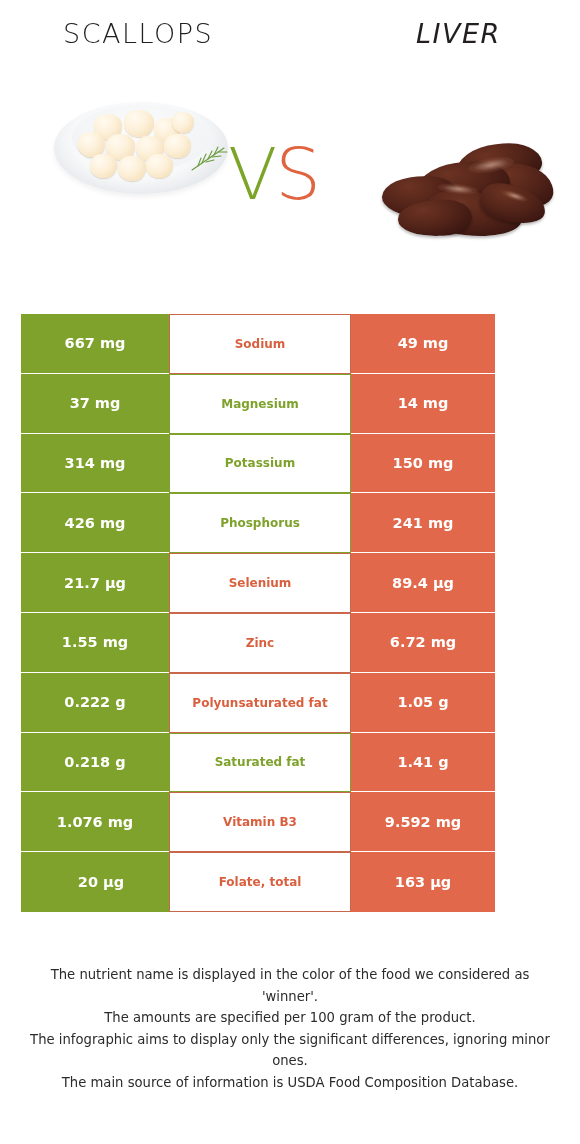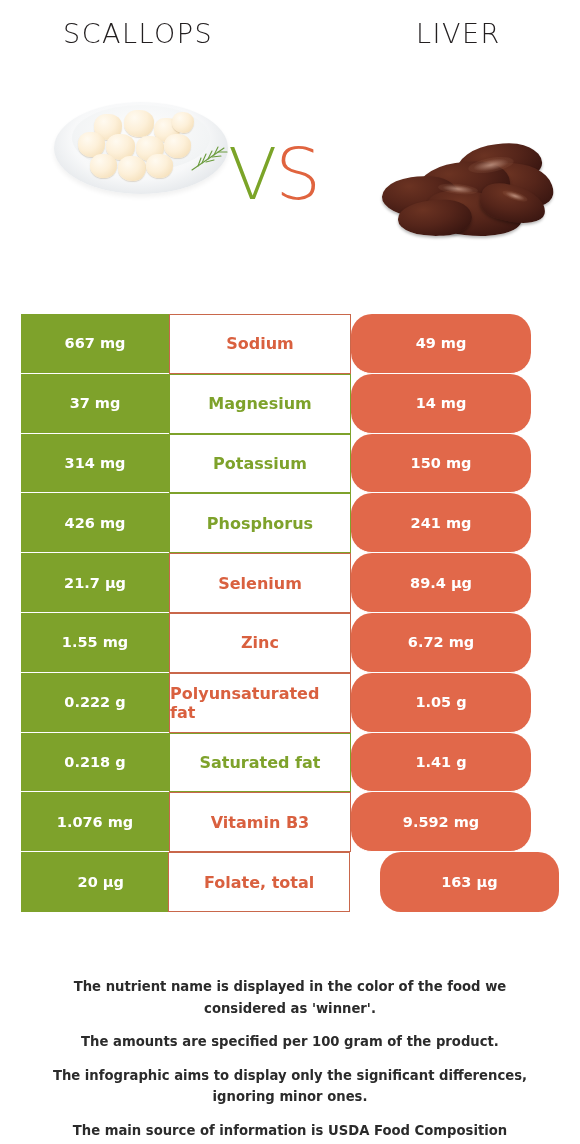--- a/index.html
+++ b/index.html
@@ -26,21 +26,21 @@
     position: absolute;
     top: 18px;
     font-family: "DejaVu Sans", sans-serif;
     font-weight: 300;
     font-size: 27px;
     letter-spacing: 1.5px;
     color: #231f20;
     white-space: nowrap;
   }
   .title-left  { left: 63px; }
-  .title-right { left: 416px; }
+  .title-right { left: 416px; font-style: italic; }
 
   .vs {
     position: absolute;
     left: 228px;
     top: 126px;
     font-family: "DejaVu Sans", sans-serif;
     font-weight: 300;
     font-size: 72px;
     line-height: 96px;
     letter-spacing: -2px;
@@ -115,32 +115,31 @@
     box-sizing: border-box;
   }
   .cell-left {
     width: 148px;
     background: #7ea22b;
     color: #ffffff;
     border-bottom: 1.5px solid #ffffff;
   }
   .row:last-child .cell-left { border-bottom: none; padding-left: 12px; }
   .cell-right {
-    width: 180px;
+    width: 144px;
     background: #e1684a;
     color: #ffffff;
     border-bottom: 1.5px solid #ffffff;
-    border-radius: 21px;
-  }
-  .row:last-child .cell-right { border-bottom: none; margin-left: 30px; }
+  }
+  .row:last-child .cell-right { border-bottom: none; }
   .cell-mid {
     width: 182px;
     background: #ffffff;
     font-weight: 700;
-    font-size: 16px;
+    font-size: 12px;
   }
   .cell-mid.win-green {
     color: #7ea22b;
     border-top: 1px solid #7ea22b;
     border-bottom: 1px solid #7ea22b;
     border-left: 1px solid #7ea22b;
     border-right: 1px solid #7ea22b;
   }
   .cell-mid.win-orange {
     color: #d9603f;
@@ -157,21 +156,21 @@
     top: 964px;
     width: 580px;
     text-align: center;
     font-family: "DejaVu Sans", sans-serif;
     font-size: 13.2px;
     line-height: 21.5px;
     color: #2b2b2b;
     padding: 0 22px;
     box-sizing: border-box;
   }
-  .footer p { margin: 12px; font-weight: bold; }
+  .footer p { margin: 0; }
 </style>
 </head>
 <body>
 
 <div class="header">
 
   <div class="food-title title-left">SCALLOPS</div>
 
   <div class="food-title title-right">LIVER</div>
 

